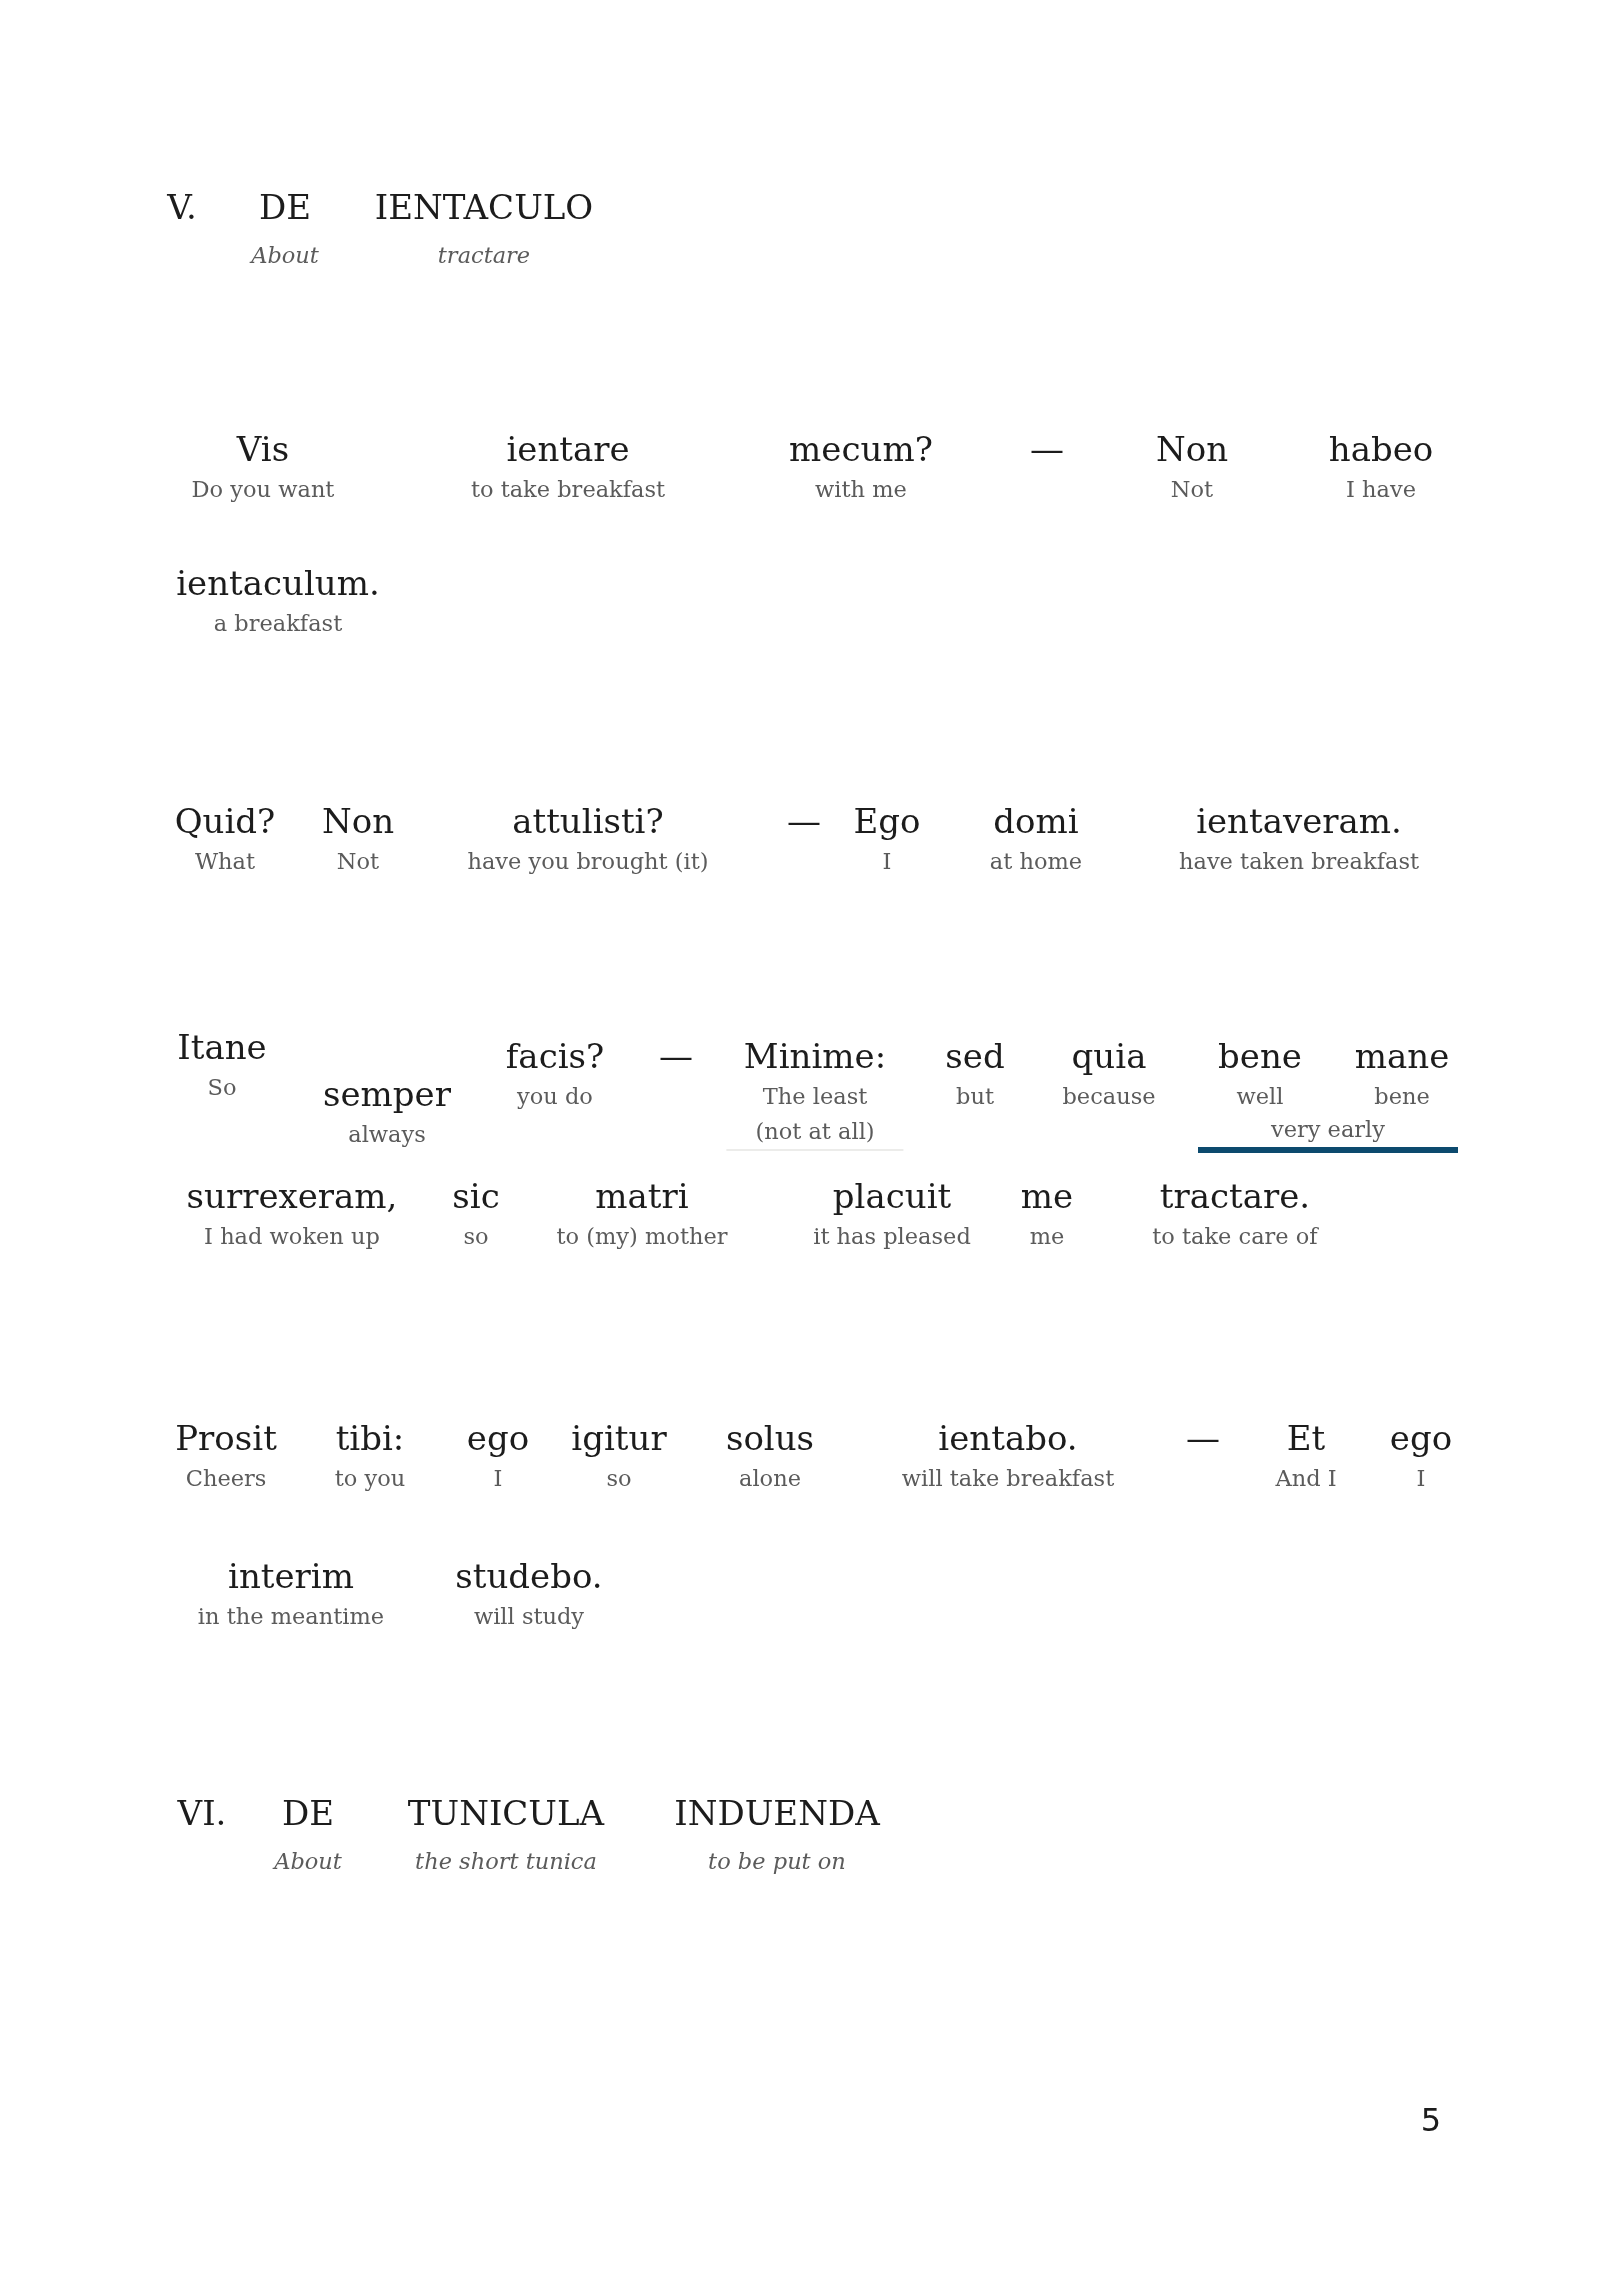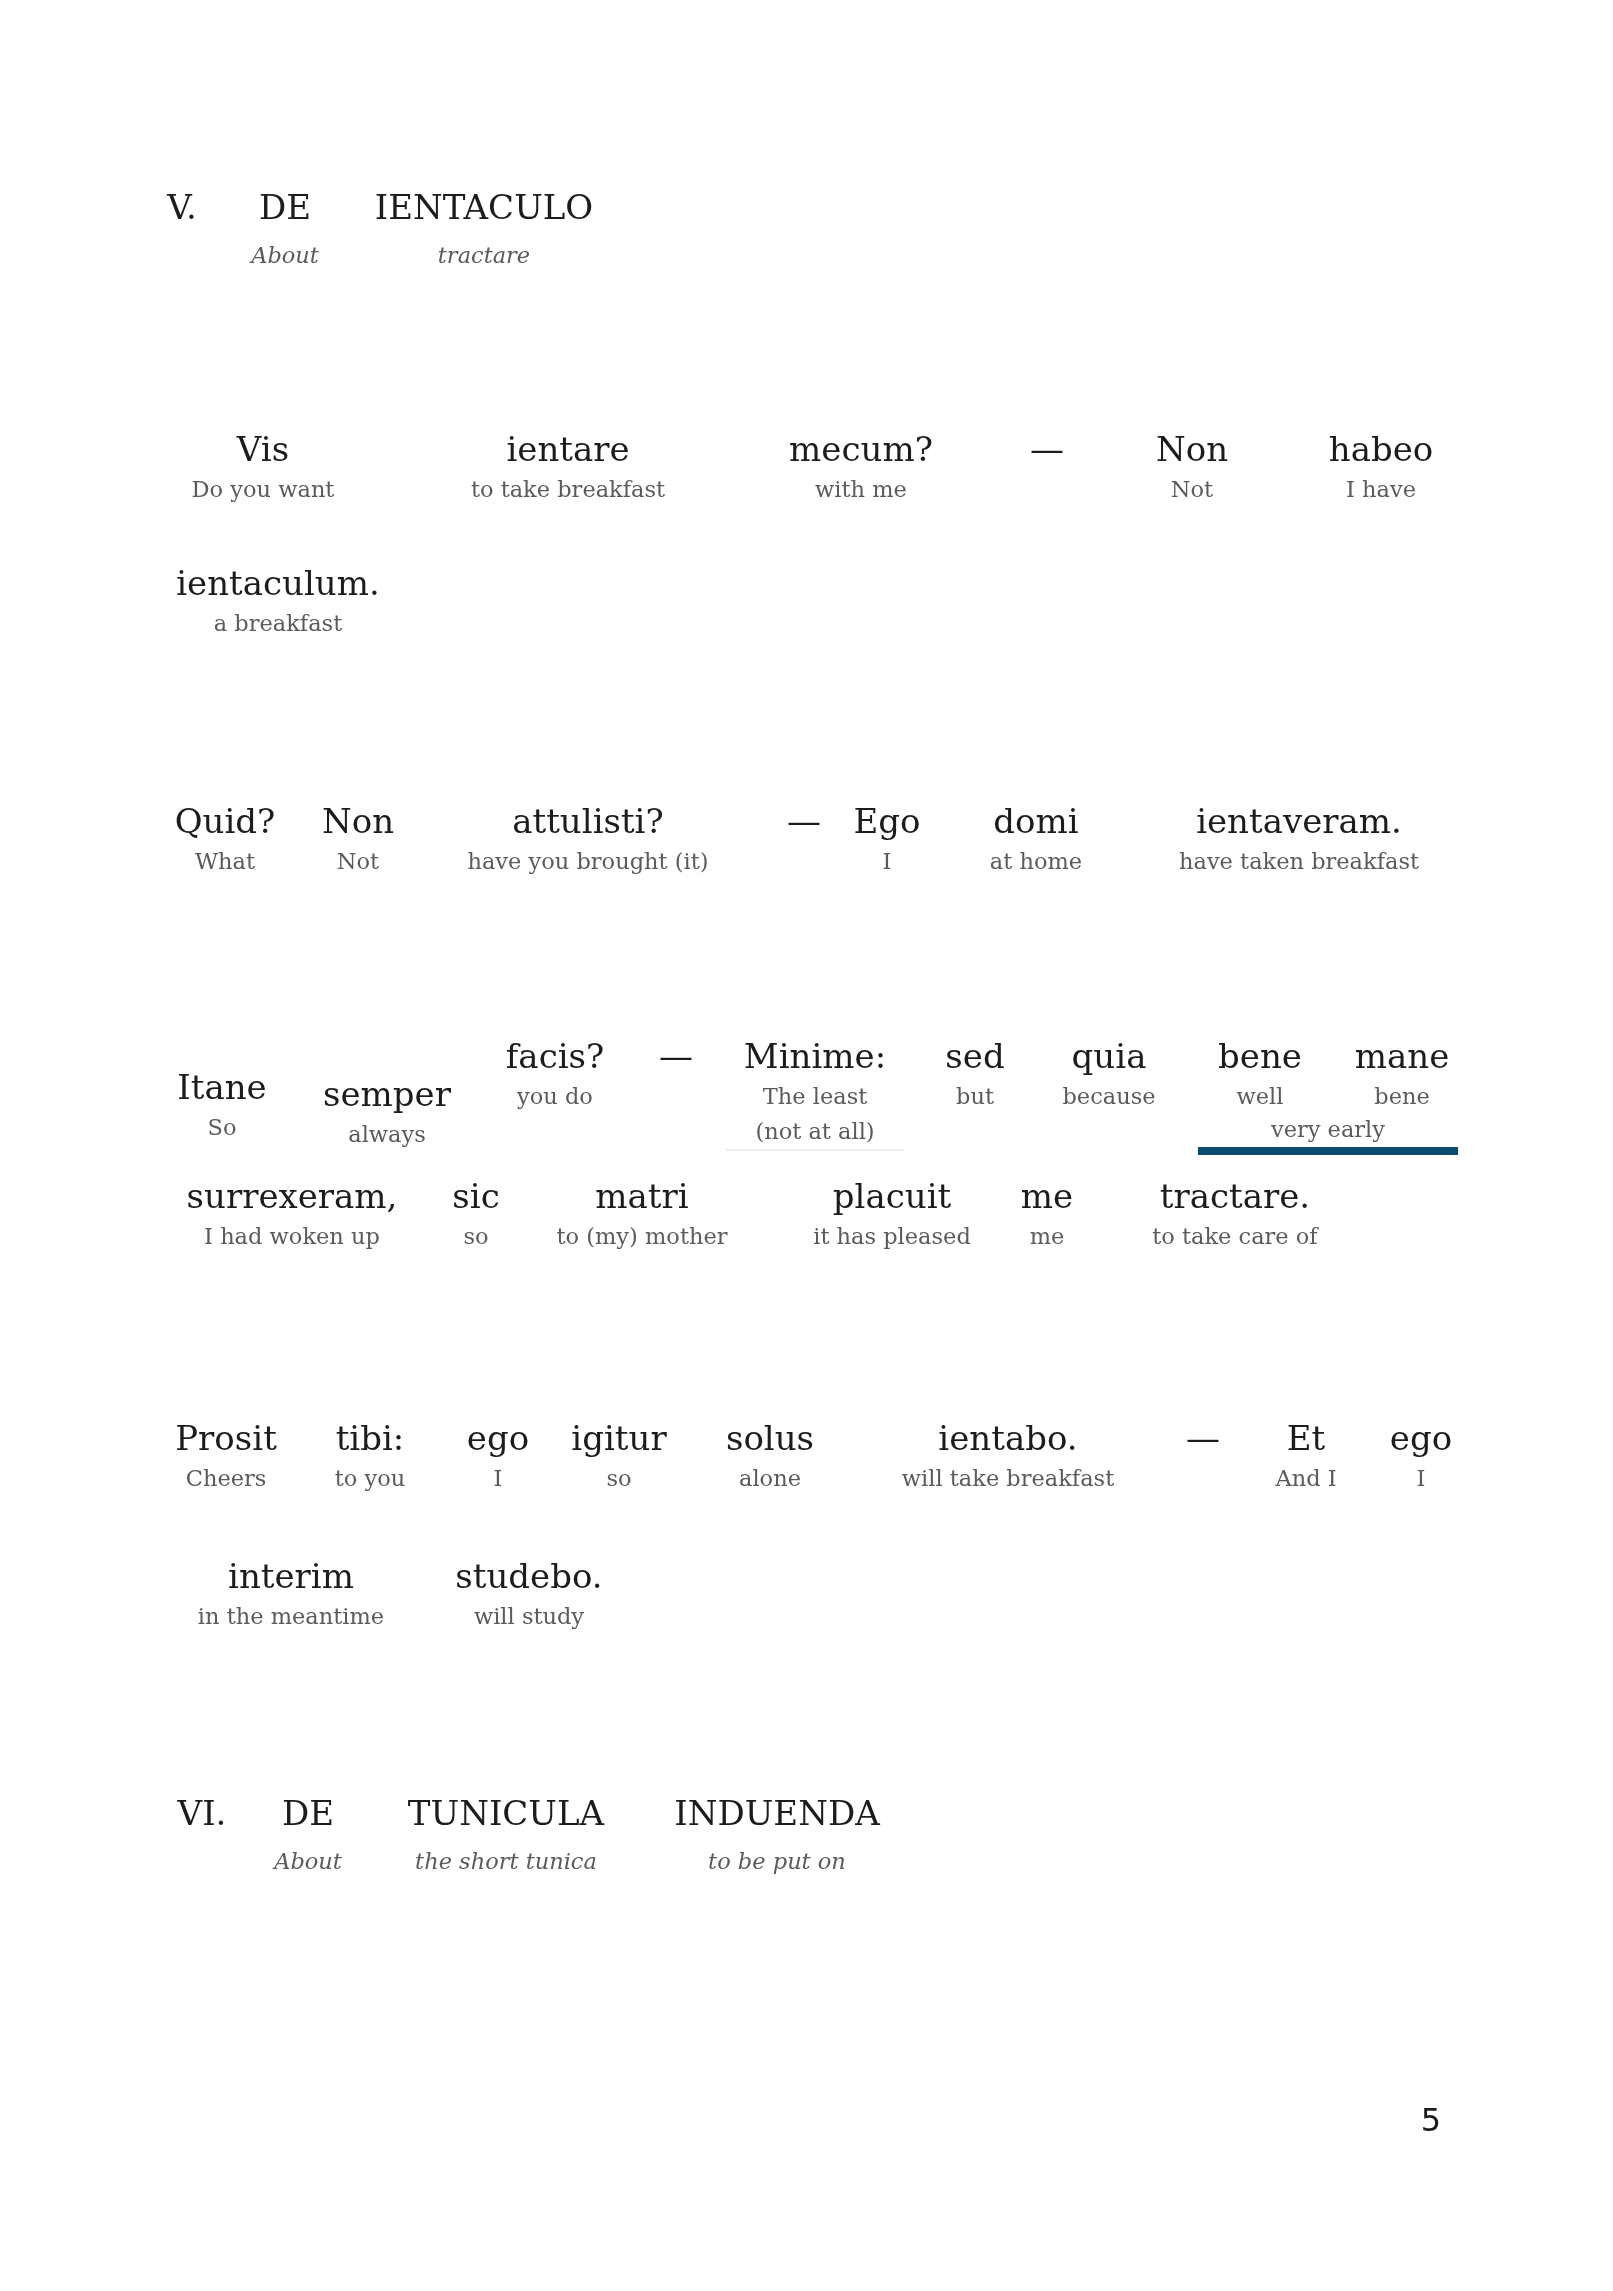--- a/index.html
+++ b/index.html
@@ -40,21 +40,21 @@
   }
   .note {
     position: absolute;
     transform: translateX(-50%);
     font-size: 22.5px;
     line-height: 29px;
     color: #5b5b5b;
     min-width: 260px;
     text-align: center;
     padding-bottom: 2.9px;
-    border-bottom: 8px solid #0c4a6e;
+    border-bottom: 6px solid #0c4a6e;
     white-space: nowrap;
   }
   .page-number {
     position: absolute;
     transform: translateX(-50%);
     font-family: "DejaVu Sans", "Liberation Sans", sans-serif;
     font-size: 32px;
     line-height: 37px;
     color: #1c1c1c;
   }
@@ -126,21 +126,21 @@
   </div>
   <div class="pair" style="left:1036px;top:800px">
     <div class="la">domi</div>
     <div class="en">at home</div>
   </div>
   <div class="pair" style="left:1299px;top:800px">
     <div class="la">ientaveram.</div>
     <div class="en">have taken breakfast</div>
   </div>
 
-  <div class="pair" style="left:222px;top:1066px">
+  <div class="pair" style="left:222px;top:1026px">
     <div class="la">Itane</div>
     <div class="en">So</div>
   </div>
   <div class="pair" style="left:387px;top:1073px">
     <div class="la">semper</div>
     <div class="en">always</div>
   </div>
   <div class="pair" style="left:555px;top:1035px">
     <div class="la">facis?</div>
     <div class="en">you do</div>

